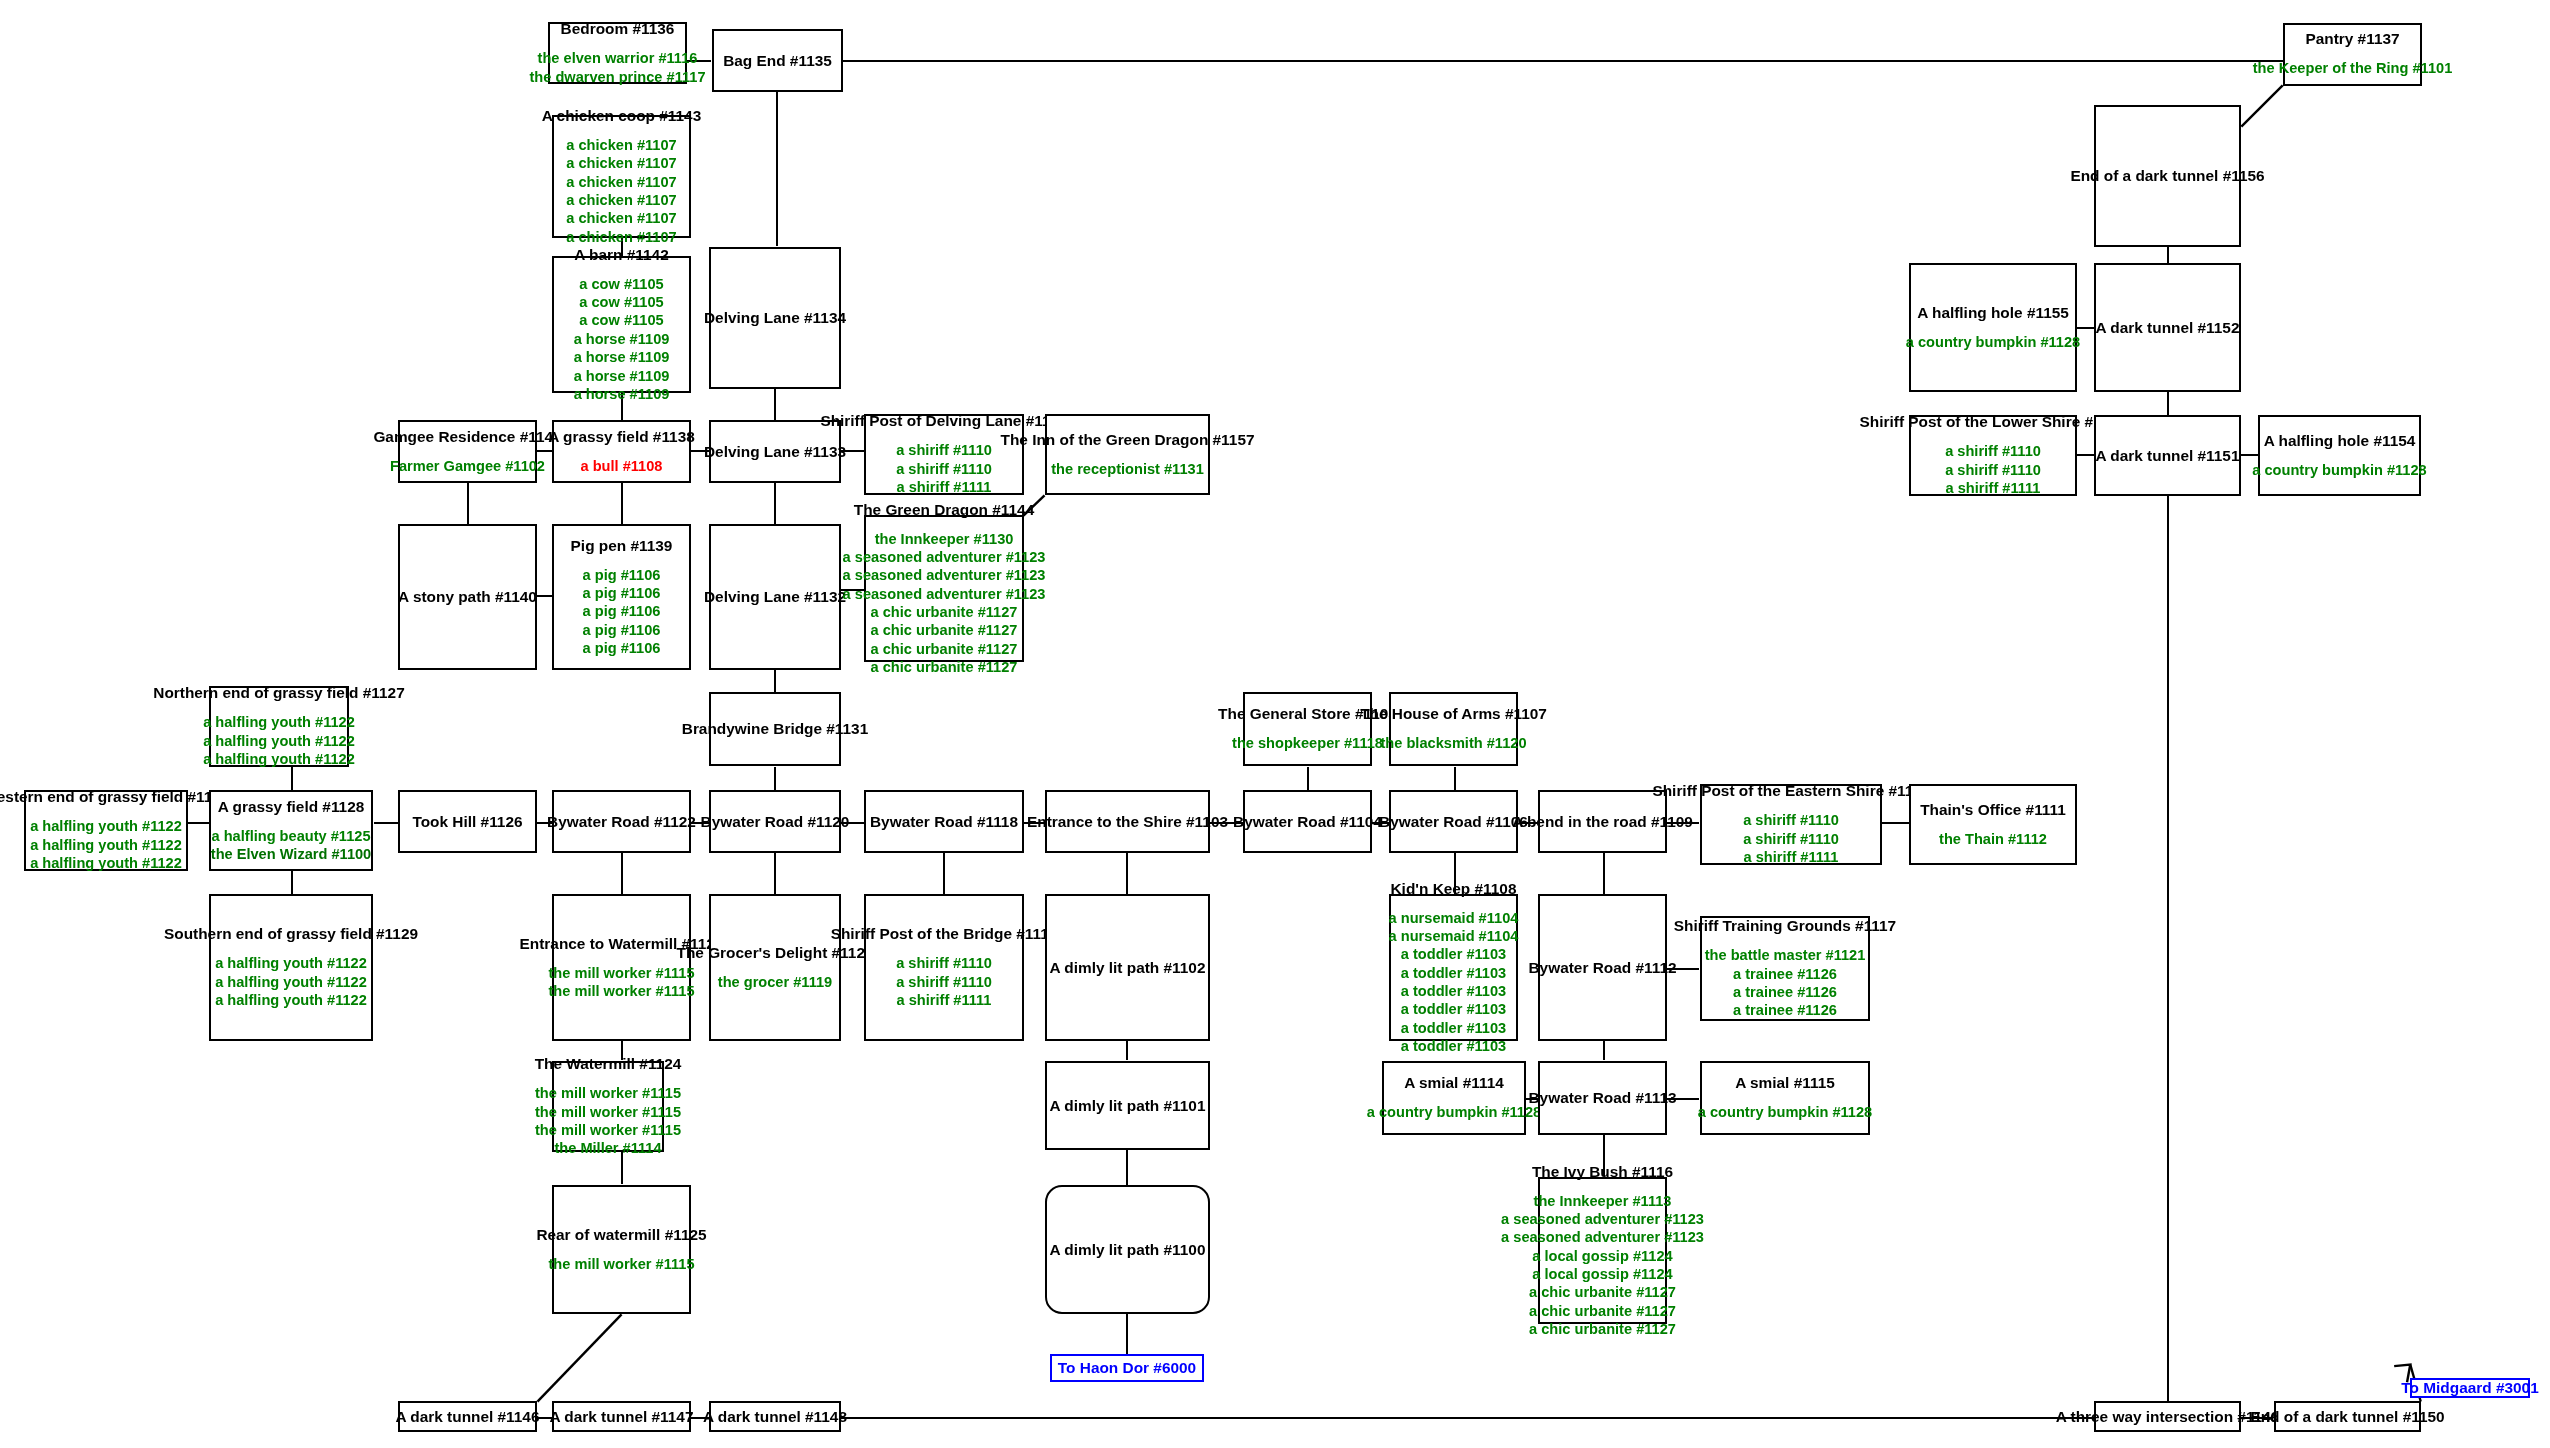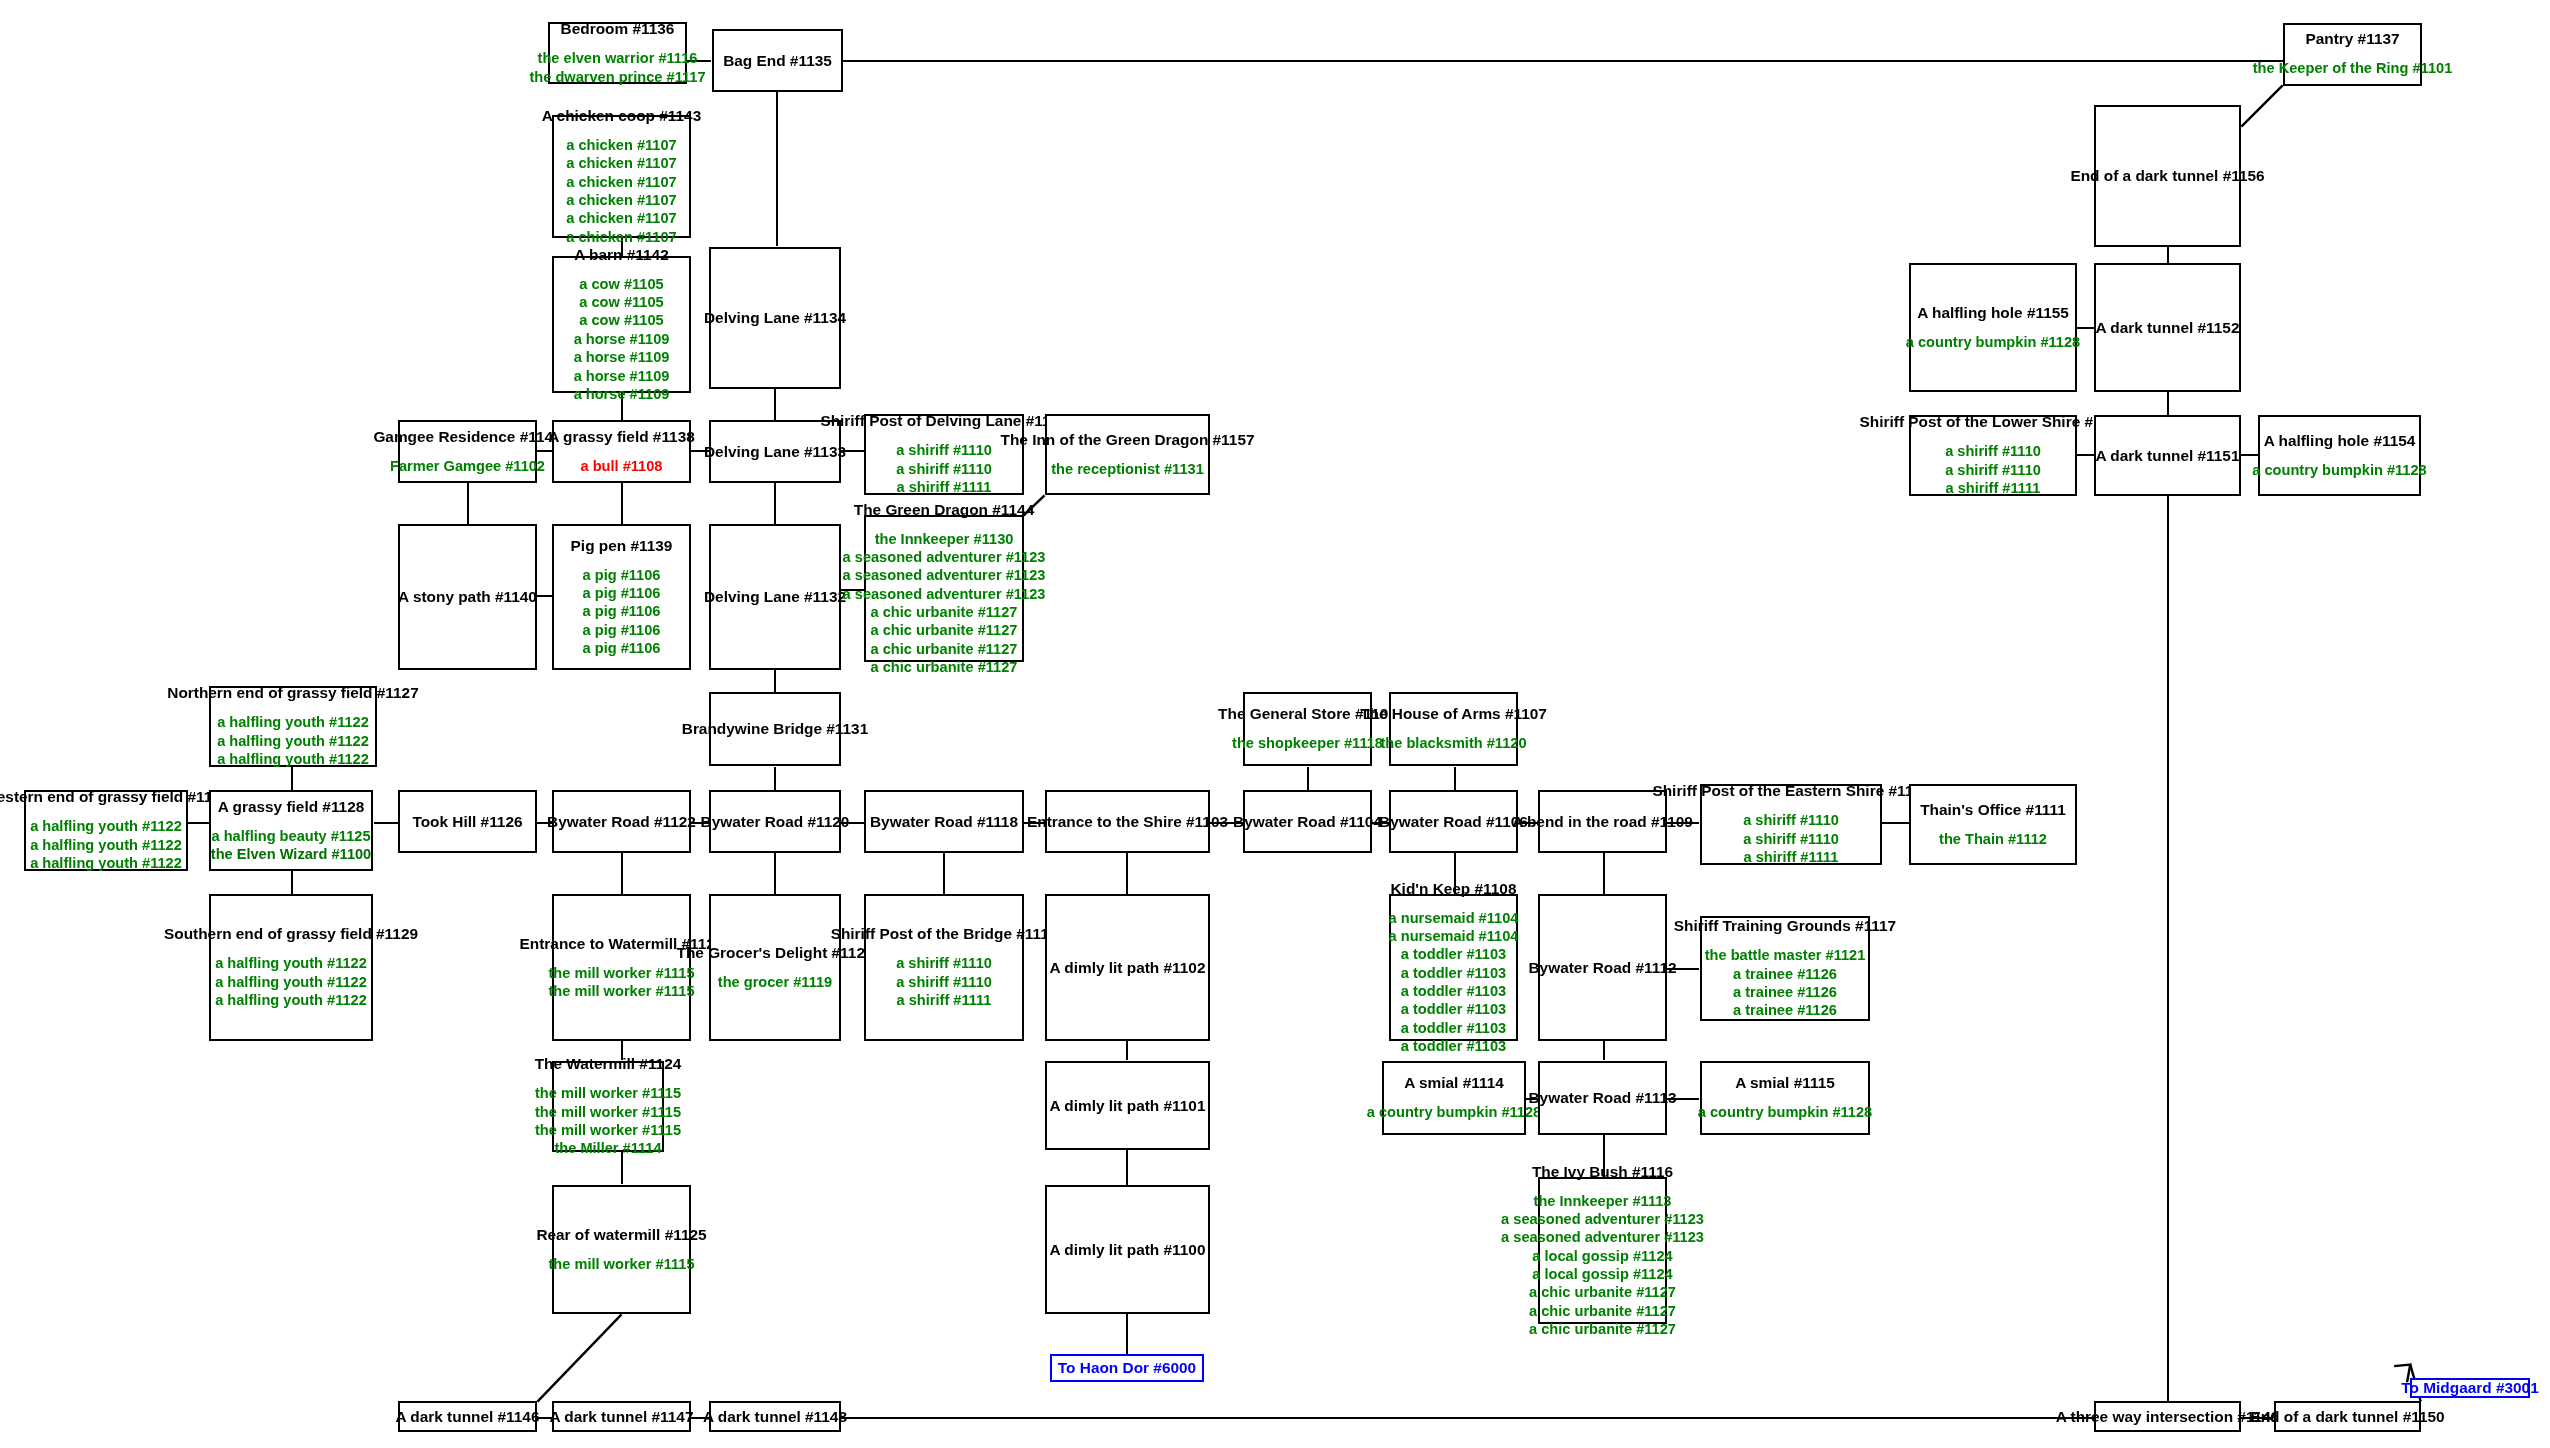--- a/index.html
+++ b/index.html
@@ -283,21 +283,21 @@
         <div class="mob">the Innkeeper #1130</div>
         <div class="mob">a seasoned adventurer #1123</div>
         <div class="mob">a seasoned adventurer #1123</div>
         <div class="mob">a seasoned adventurer #1123</div>
         <div class="mob">a chic urbanite #1127</div>
         <div class="mob">a chic urbanite #1127</div>
         <div class="mob">a chic urbanite #1127</div>
         <div class="mob">a chic urbanite #1127</div>
       </div>
     </div>
-    <div class="room" style="left: 209px; top: 686px; width: 168px; height: 81px;">
+    <div class="room" style="left: 209px; top: 686px; width: 140px; height: 81px;">
       <div class="room-title">Northern end of grassy field #1127</div>
       <div class="mob-list">
         <div class="mob">a halfling youth #1122</div>
         <div class="mob">a halfling youth #1122</div>
         <div class="mob">a halfling youth #1122</div>
       </div>
     </div>
     <div class="room" style="left: 709px; top: 692px; width: 132px; height: 74px;">
       <div class="room-title">Brandywine Bridge #1131</div>
     </div>
@@ -462,21 +462,21 @@
         <div class="mob">a chic urbanite #1127</div>
         <div class="mob">a chic urbanite #1127</div>
       </div>
     </div>
     <div class="room" style="left: 552px; top: 1185px; width: 139px; height: 129px;">
       <div class="room-title">Rear of watermill #1125</div>
       <div class="mob-list">
         <div class="mob">the mill worker #1115</div>
       </div>
     </div>
-    <div class="room" style="left: 1045px; top: 1185px; width: 165px; height: 129px;">
+    <div class="room" style="left: 1045px; top: 1185px; width: 165px; height: 129px; border-radius: 17px;">
       <div class="room-title">A dimly lit path #1100</div>
     </div>
     <div class="room portal" style="left: 1050px; top: 1354px; width: 154px; height: 27.5px;">
       <div class="room-title">To Haon Dor #6000</div>
     </div>
     <div class="room portal" style="left: 2410px; top: 1346px; width: 120px; height: 20px; margin-top: 32px;">
       <div class="room-title">To Midgaard #3001</div>
     </div>
     <div class="room" style="left: 398px; top: 1401px; width: 139px; height: 31px; justify-content: center;">
       <div class="room-title">A dark tunnel #1146</div>

